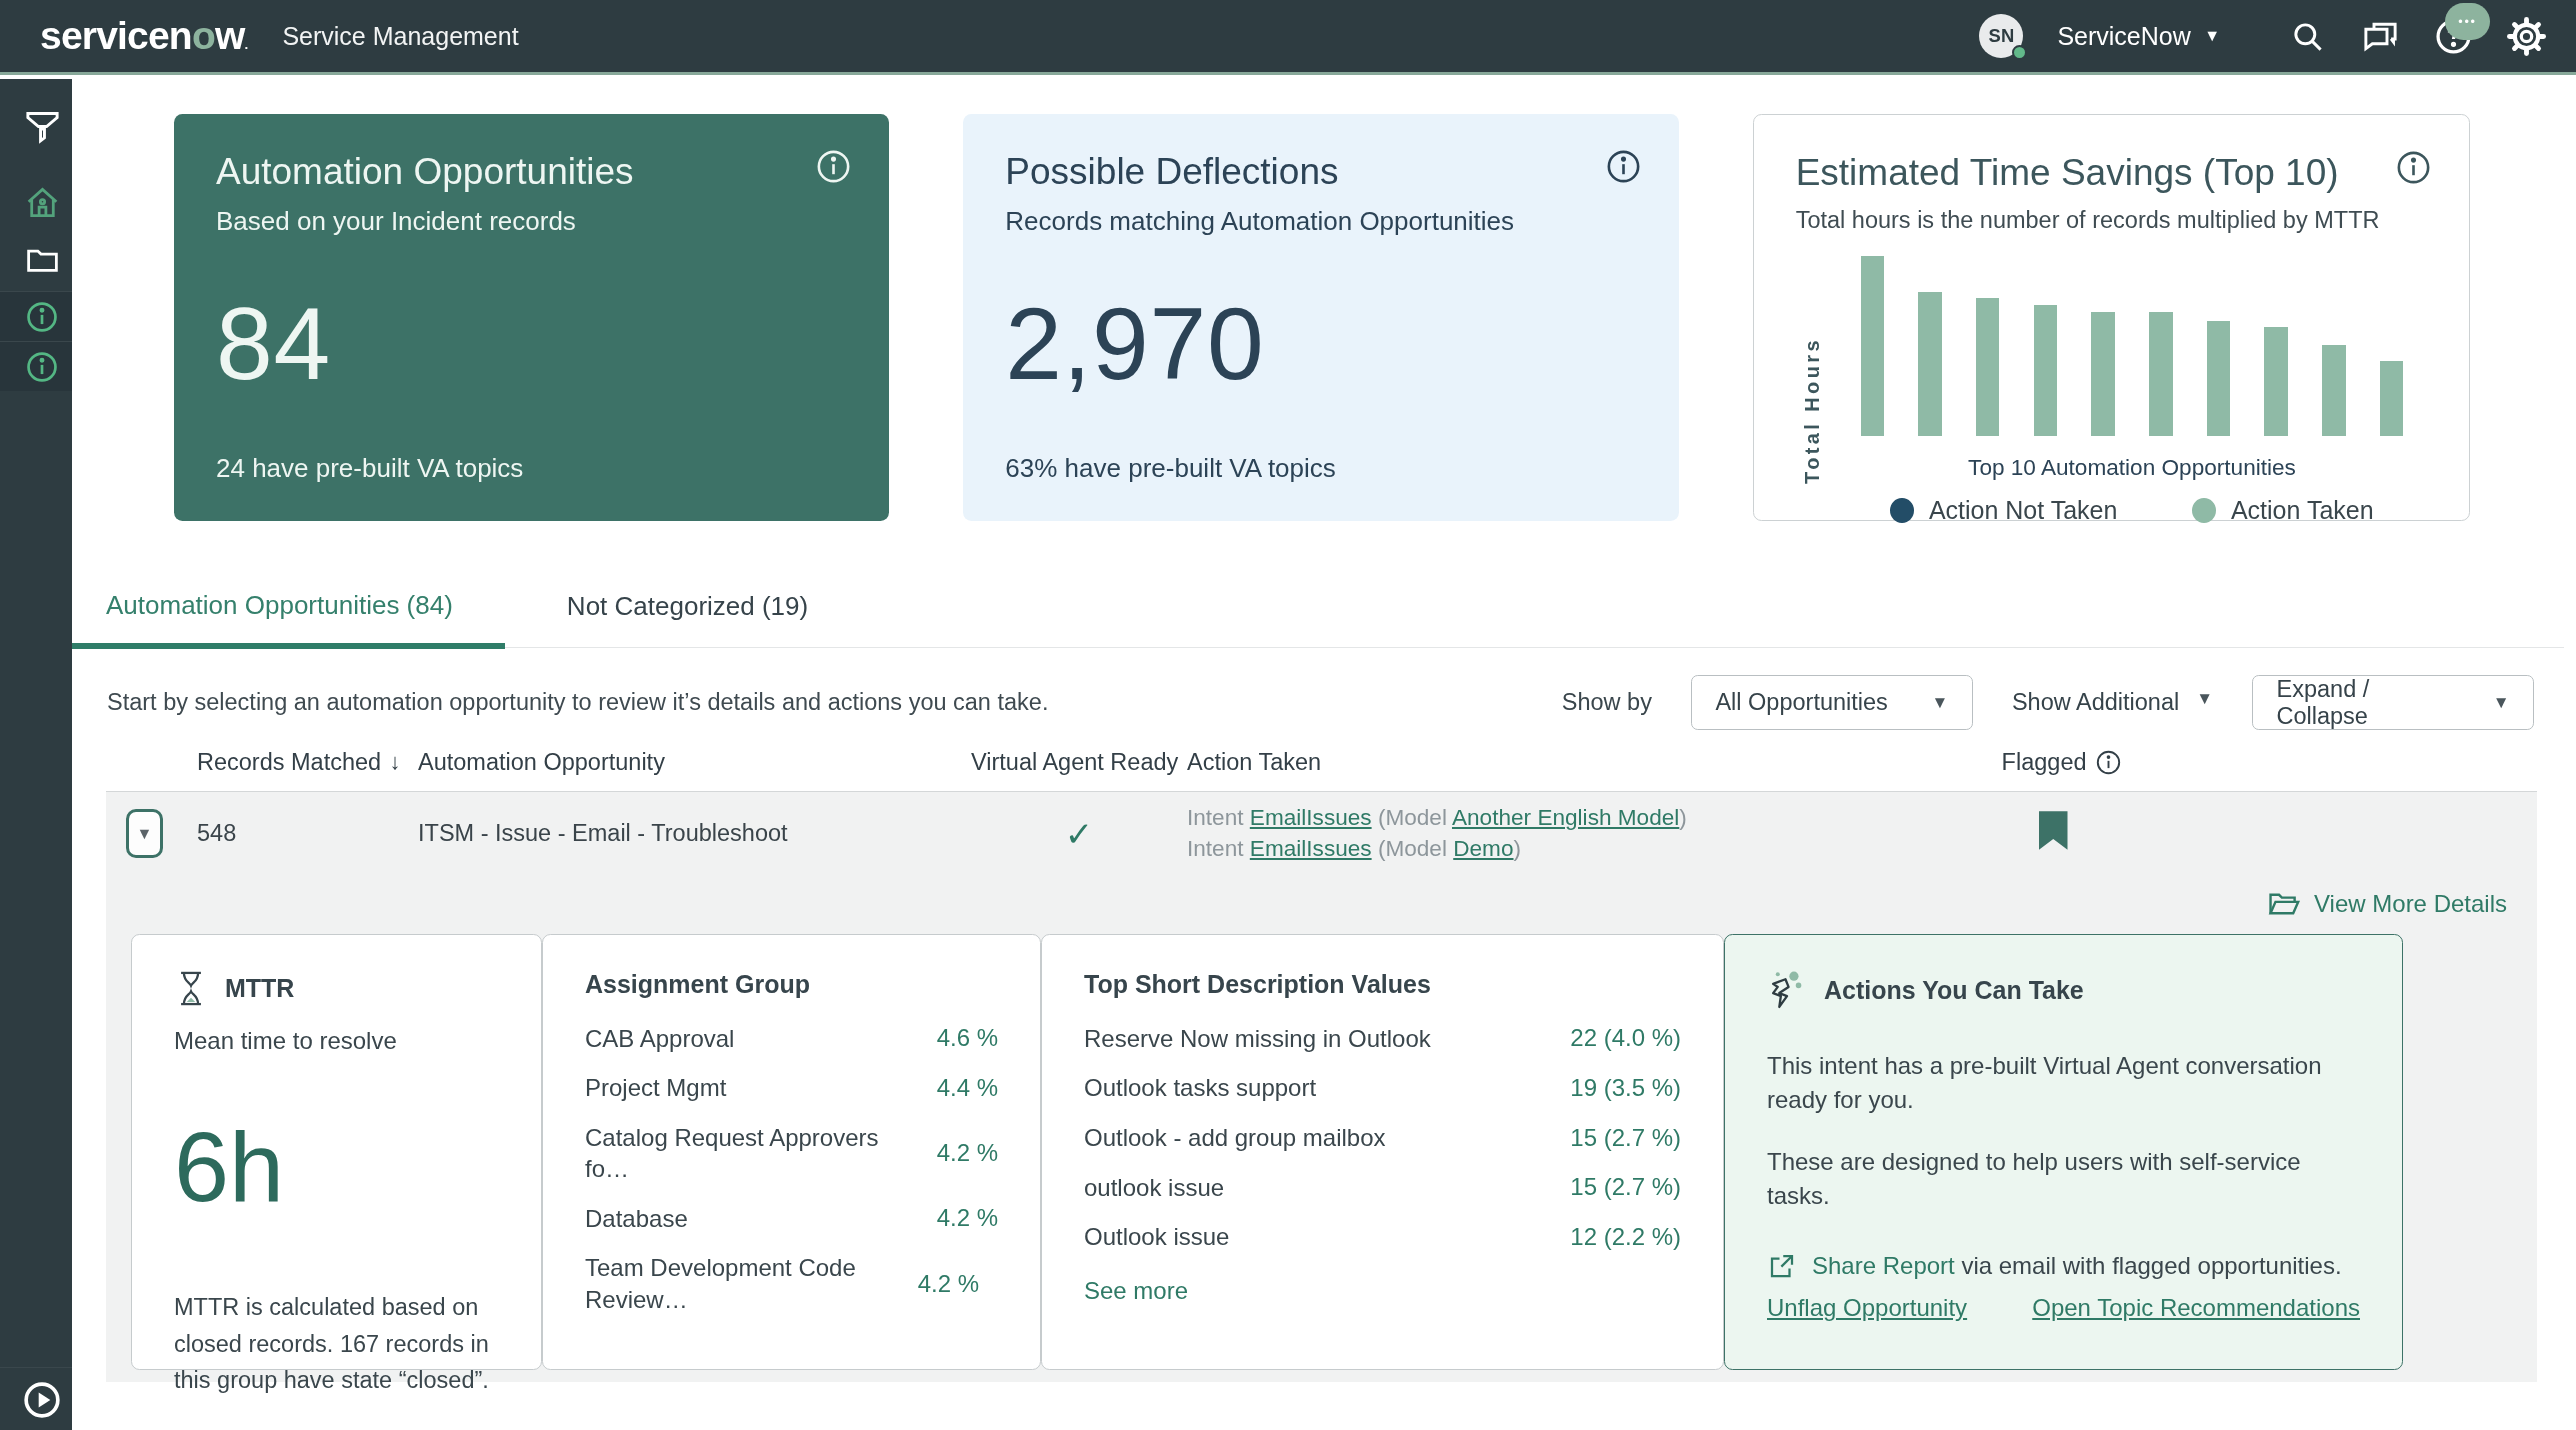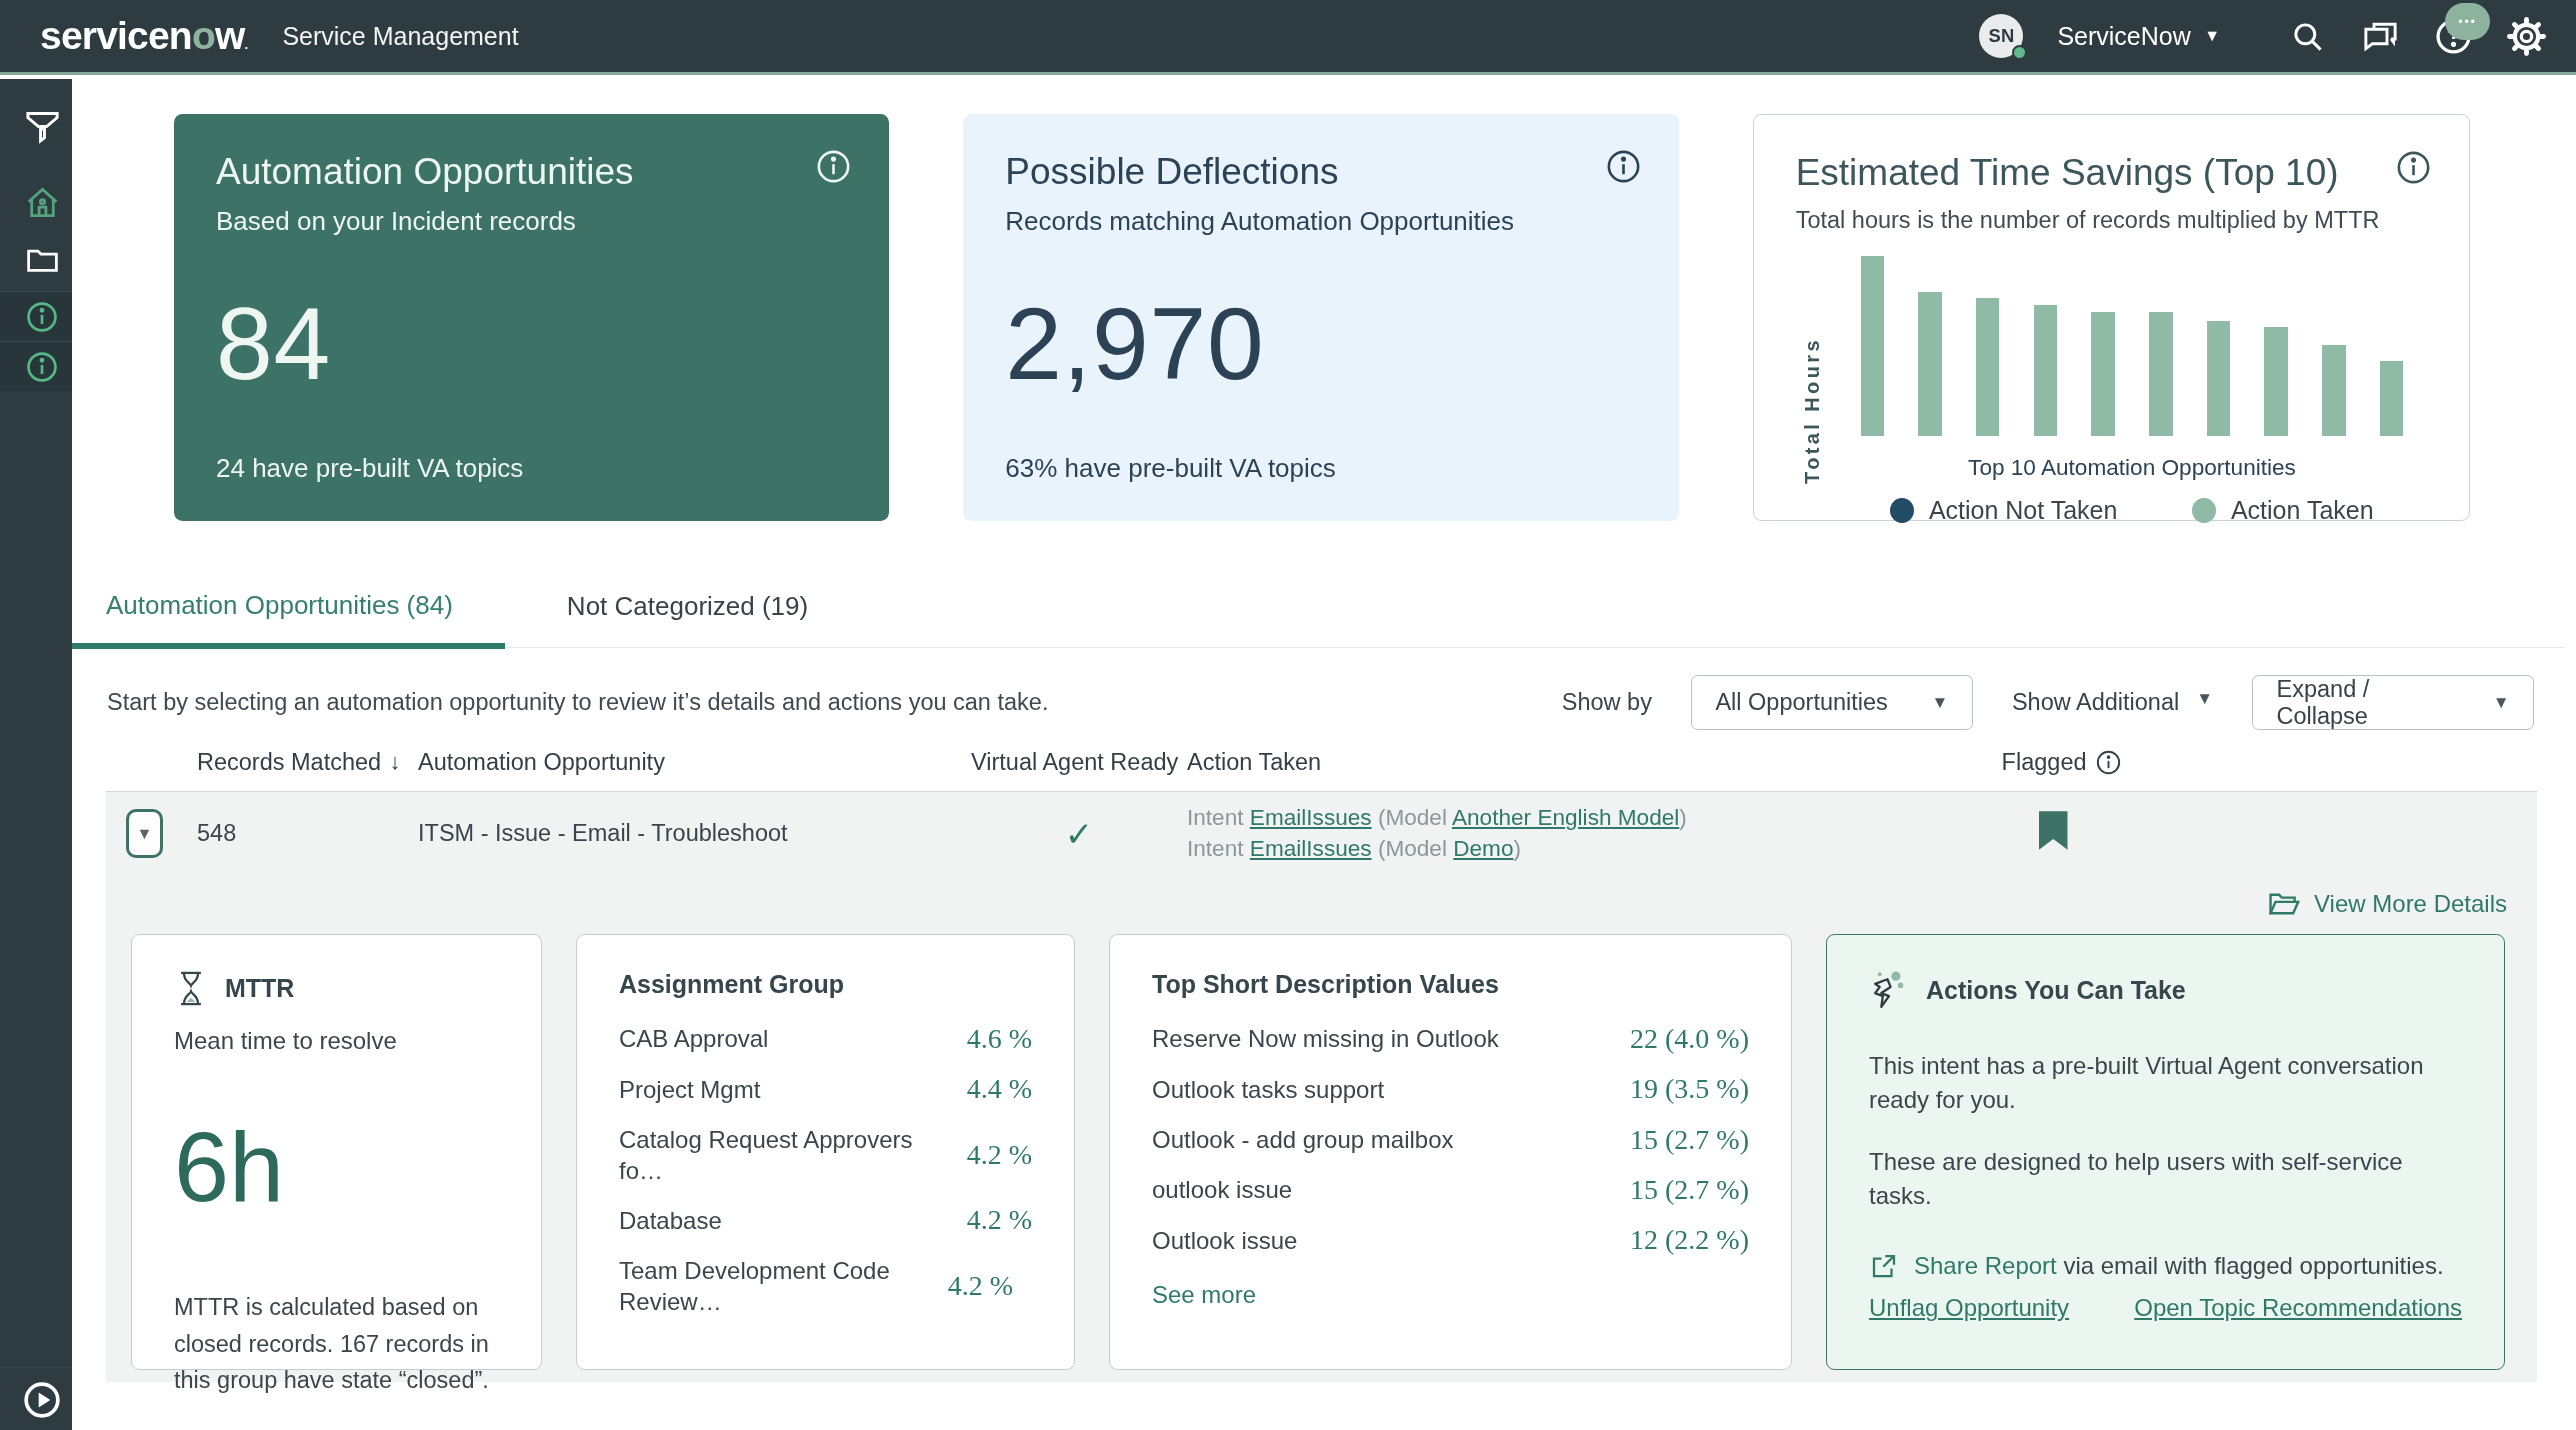--- a/index.html
+++ b/index.html
@@ -97,32 +97,32 @@
     color:#5b6368; font-size:16px; }
   .check { color:#2f7a66; font-size:34px; text-align:center; }
   .intent-cell { font-size:22.6px; color:#8d969b; line-height:1.35; }
   .intent-cell a { color:#2f7a66; text-decoration:underline; }
   .flag-cell { padding-left:34px; }
 
   .viewmore-row { height:57px; display:flex; align-items:center; justify-content:flex-end; padding-right:30px; }
   .viewmore { display:flex; align-items:center; gap:13.4px; color:#2f7a66; font-size:24px; }
 
   
-  .detail-cards { display:grid; grid-template-columns:411px 499px 683px 679px; gap:34px; padding:1.7px 25px 0 25px; }
+  .detail-cards { display:grid; grid-template-columns:411px 499px 683px 679px; padding:1.7px 25px 0 25px; }
   .dcard { height:436px; background:#fff; border:1.7px solid #c6cbcd; border-radius:8.4px; padding:35px 42px; position:relative; }
   .dcard-mint { background:#ecf6f0; border-color:#3d7267; }
   .dtitle-row { display:flex; align-items:center; gap:17px; }
   .dtitle { font-size:25px; font-weight:bold; color:#37454c; }
   .dsub { font-size:24px; margin-top:20px; color:#3a464c; }
   .dvalue { font-size:99px; color:#2d6a5c; margin-top:55px; }
   .ddesc { font-size:23.5px; line-height:1.55; color:#3a464c; margin-top:65px; }
   .kv-list { margin-top:23.5px; }
   .kv { display:flex; justify-content:space-between; align-items:center; margin-top:18.4px; gap:25px; }
   .kv-label { font-size:24px; color:#3a464c; line-height:1.3; }
-  .kv-value { font-size:28px; color:#2f7a66; white-space:nowrap;font-family:Liberation Serif, serif; }
+  .kv-value { font-size:24px; color:#2f7a66; white-space:nowrap; }
   .see-more { display:inline-block; margin-top:25px; font-size:24px; color:#2f7a66; }
   .act-line { font-size:24px; color:#3a464c; margin-top:39px; line-height:1.4; }
   .share-line { display:flex; align-items:center; gap:15px; margin-top:39px; font-size:24px; color:#3a464c; }
   .share-link { color:#2f7a66; }
   .dcard-links { position:absolute; bottom:47px; left:42px; right:42px; display:flex; justify-content:space-between; }
   .dcard-links a { font-size:24px; color:#2f7a66; text-decoration:underline; }
 </style>
 </head>
 <body>
 

